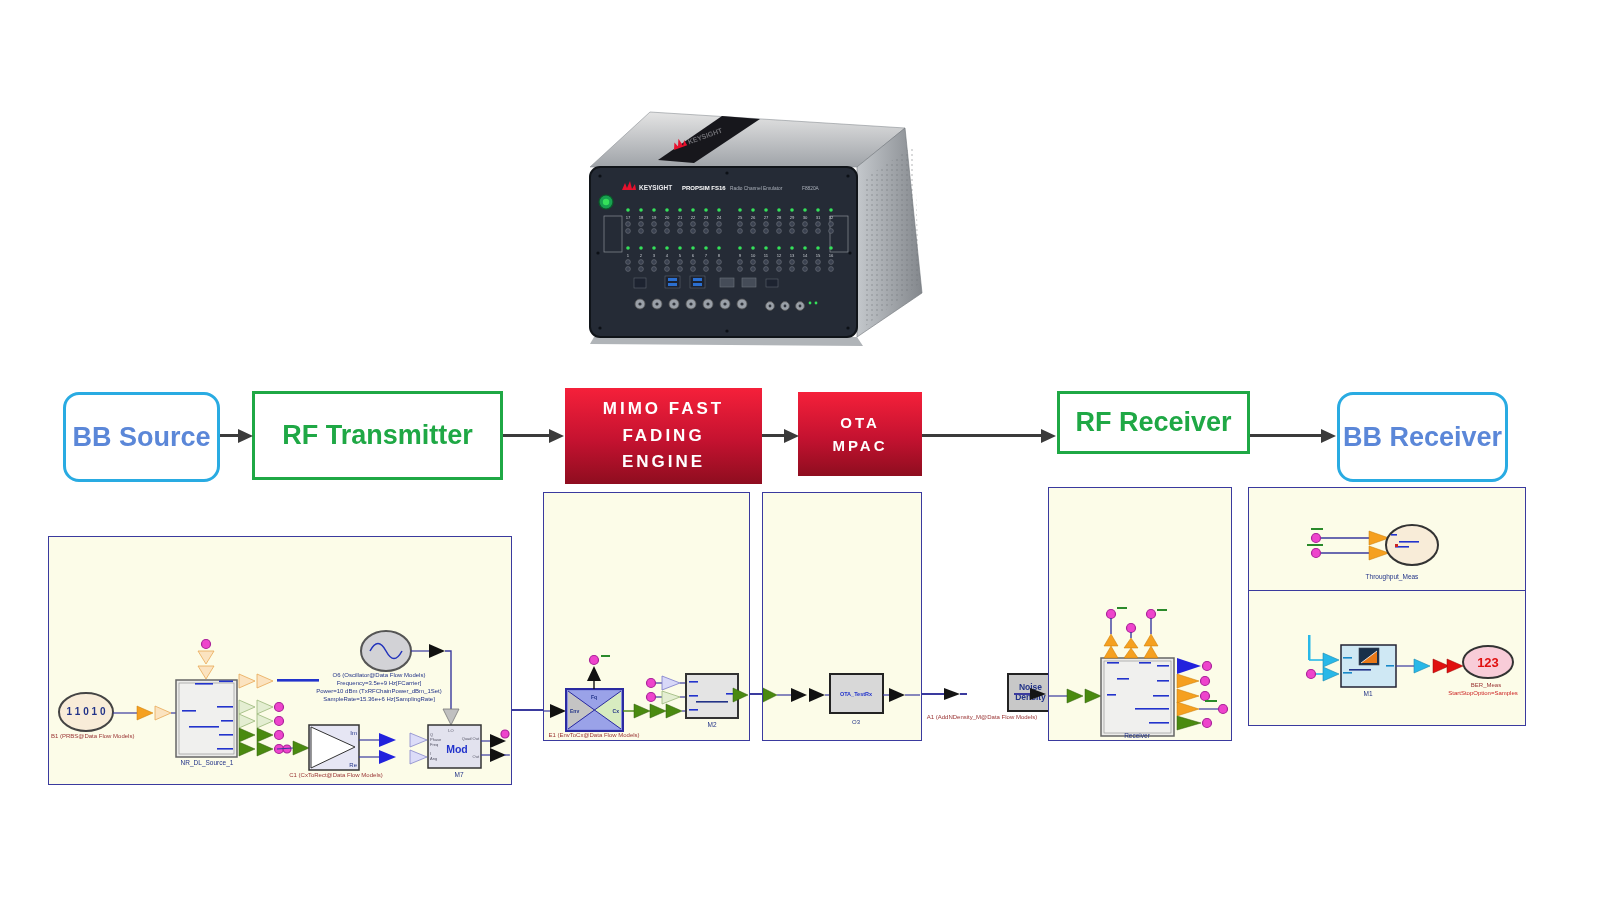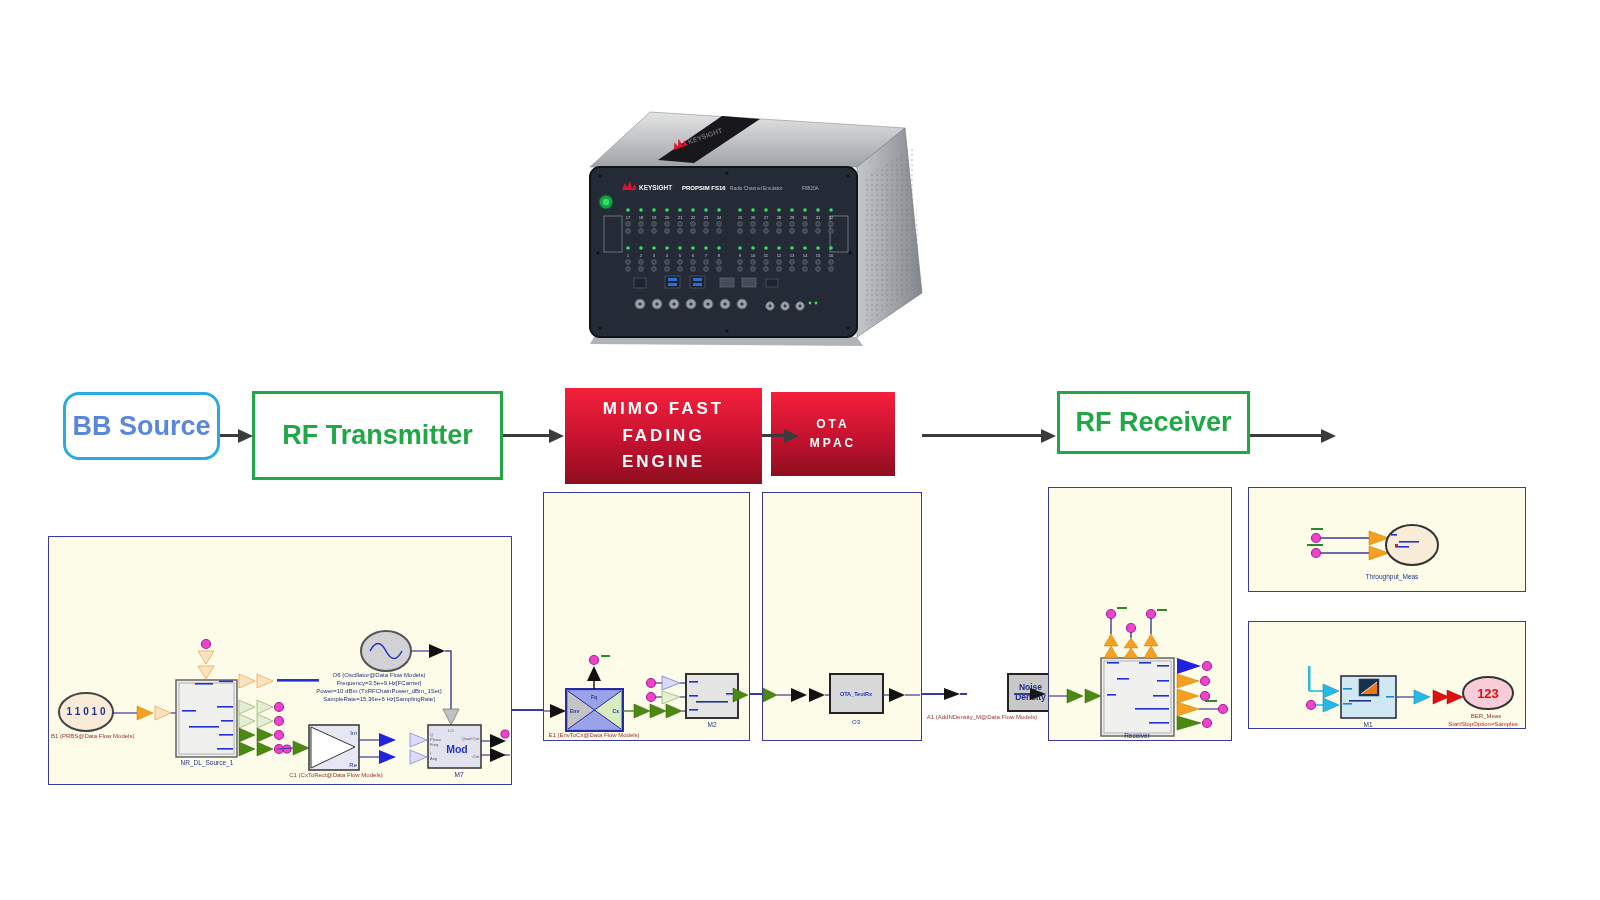--- a/index.html
+++ b/index.html
@@ -256,28 +256,29 @@
         <circle cx="172" cy="206" r="1.6" fill="#30343c"></circle>
       <circle cx="200" cy="208" r="4.4" fill="#9aa0a8" stroke="#555" stroke-width="0.8"></circle>
         <circle cx="200" cy="208" r="1.4" fill="#30343c"></circle>
       <circle cx="215" cy="208" r="4.4" fill="#9aa0a8" stroke="#555" stroke-width="0.8"></circle>
         <circle cx="215" cy="208" r="1.4" fill="#30343c"></circle>
       <circle cx="230" cy="208" r="4.4" fill="#9aa0a8" stroke="#555" stroke-width="0.8"></circle>
         <circle cx="230" cy="208" r="1.4" fill="#30343c"></circle>
     </g>
   </svg>
 
-  <div class="flow-box flow-bb" style="left:63px;top:392px;width:157px;height:68px;">BB Source</div>
+  <div class="flow-box flow-bb" style="left:63px;top:392px;width:157px;height:90px;">BB Source</div>
   <div class="flow-box flow-rf" style="left:252px;top:391px;width:251px;height:89px;">RF Transmitter</div>
   <div class="flow-box flow-red" style="left:565px;top:388px;width:197px;height:96px;">MIMO FAST
 FADING
 ENGINE</div>
-  <div class="flow-box flow-red" style="left:771px;top:392px;width:124px;height:84px;font-size:12px;">OTA
+  <div class="flow-box flow-red" style="left:798px;top:392px;width:124px;height:84px;font-size:15px;">OTA
 MPAC</div>
   <div class="flow-box flow-rf" style="left:1057px;top:391px;width:193px;height:63px;">RF Receiver</div>
+  <div class="flow-box flow-bb" style="left:1337px;top:392px;width:171px;height:90px;">BB Receiver</div>
 
   <div class="farrow-line" style="left:220px;top:434px;width:18px;"></div>
   <div class="farrow-head" style="left:238px;top:428.5px;"></div>
   <div class="farrow-line" style="left:503px;top:434px;width:46px;"></div>
   <div class="farrow-head" style="left:549px;top:428.5px;"></div>
   <div class="farrow-line" style="left:762px;top:434px;width:22px;"></div>
   <div class="farrow-head" style="left:784px;top:428.5px;"></div>
   <div class="farrow-line" style="left:922px;top:434px;width:119px;"></div>
   <div class="farrow-head" style="left:1041px;top:428.5px;"></div>
   <div class="farrow-line" style="left:1250px;top:434px;width:71px;"></div>
@@ -581,21 +582,21 @@
         <ellipse cx="163" cy="57" rx="26" ry="20" fill="#f8ecd8" stroke="#333" stroke-width="2"></ellipse>
         <rect x="150" y="53" width="20" height="1.6" fill="#2233cc"></rect>
         <rect x="146" y="58" width="14" height="1.6" fill="#2233cc"></rect>
         <rect x="146" y="56" width="3" height="3" fill="#cc2222"></rect>
         <rect x="142" y="46" width="6" height="1.6" fill="#2233cc"></rect>
       </g>
       <text x="143" y="91" text-anchor="middle" font-size="6.5" fill="#223388">Throughput_Meas</text>
     </svg>
   </div>
 
-  <div class="panel" style="left:1248px;top:621px;width:278px;height:108px;">
+  <div class="panel" style="left:1248px;top:590px;width:278px;height:136px;">
     <svg width="275" height="117" viewBox="0 0 275 117">
       <g>
         <rect x="59" y="44" width="2.5" height="25" fill="#28b8e8"></rect>
         <line x1="60" y1="69" x2="74" y2="69" stroke="#28b8e8" stroke-width="1.6"></line>
         <polygon points="74,62 90,69 74,76" fill="#28b8e8" stroke="#1888b0" stroke-width="0.6"></polygon>
         <circle cx="62" cy="83" r="4.5" fill="#ee44cc" stroke="#aa2299" stroke-width="1.2"></circle>
         <line x1="67" y1="83" x2="74" y2="83" stroke="#28b8e8" stroke-width="1.6"></line>
         <polygon points="74,76 90,83 74,90" fill="#28b8e8" stroke="#1888b0" stroke-width="0.6"></polygon>
       </g>
       <g>

